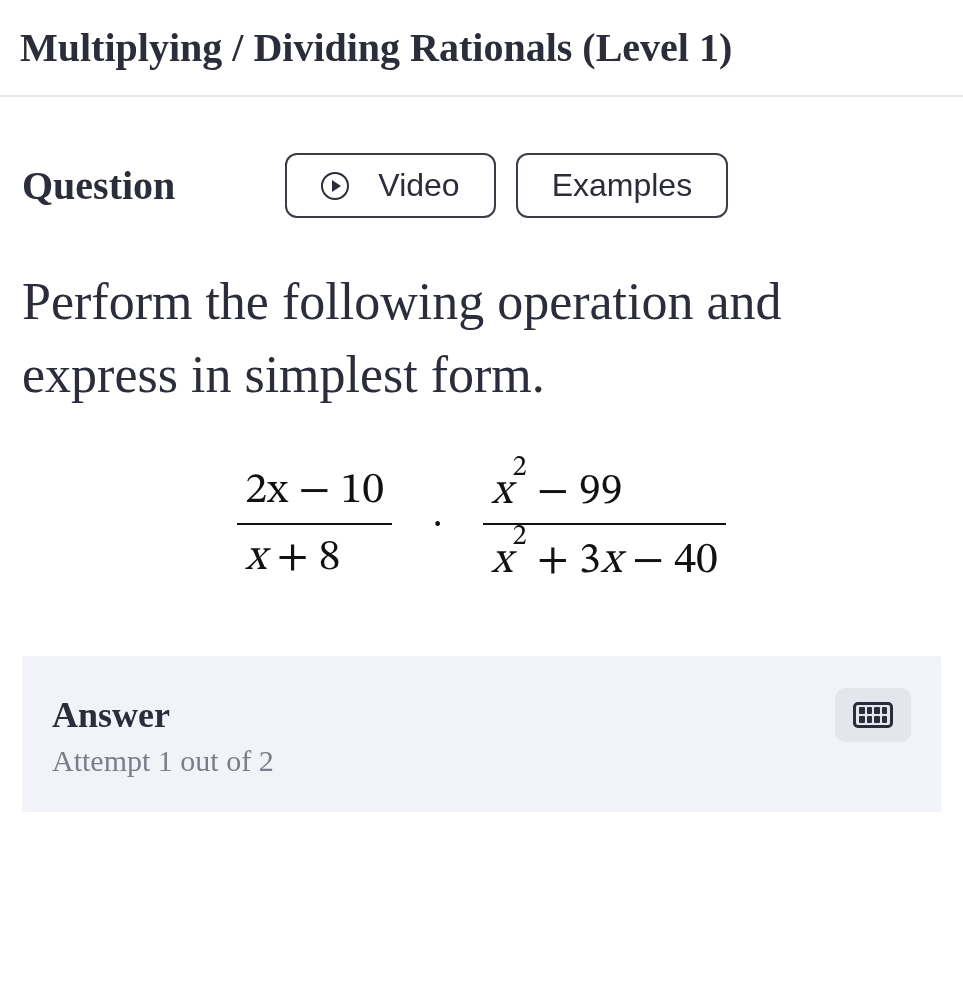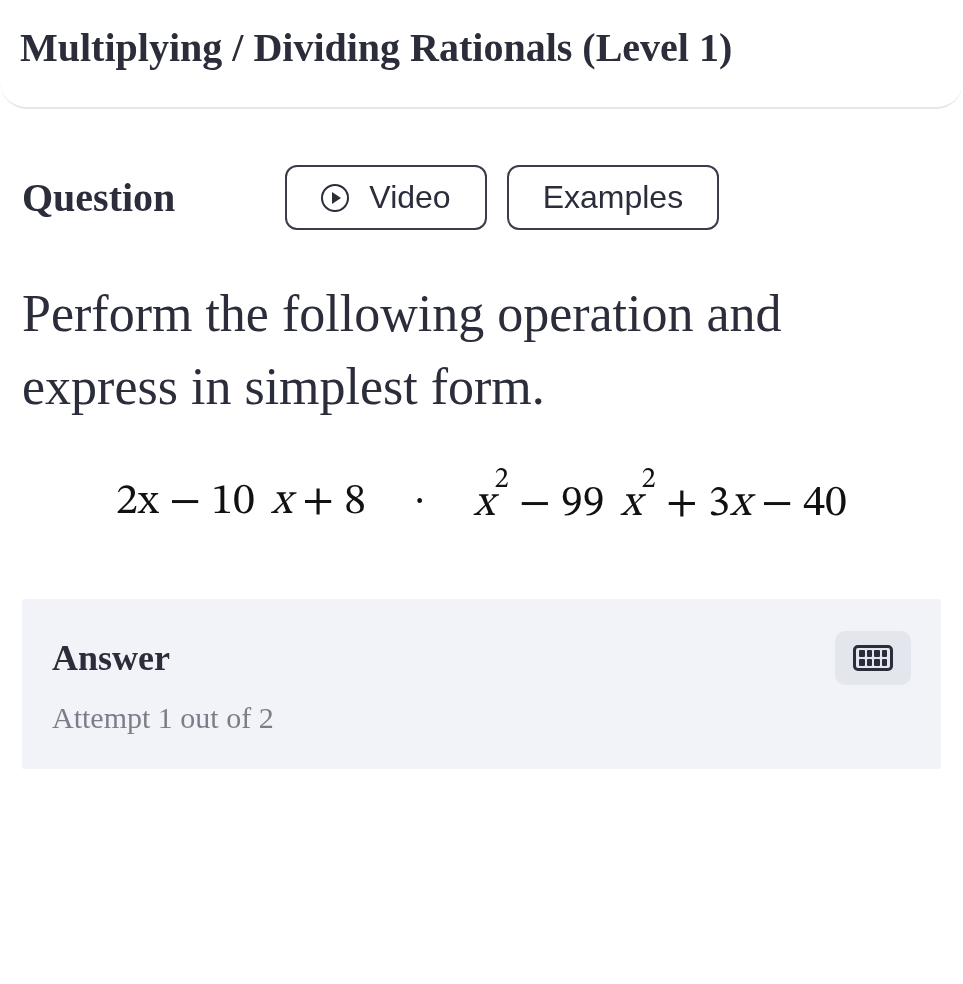--- a/index.html
+++ b/index.html
@@ -4,23 +4,22 @@
 <style>
   * { box-sizing: border-box; }
   body {
     margin: 0;
     font-family: Georgia, 'Times New Roman', serif;
     color: #2b2d3a;
     background: #fff;
     width: 963px;
   }
   .header {
-    padding: 24px 20px 36px 20px;
+    padding: 24px 20px 24px 20px;
     border-bottom: 2px solid #e5e7eb;
-    border-radius: 27px;
   }
   .title {
     font-size: 40px;
     font-weight: 700;
     color: #2b2e3a;
   }
   .qrow {
     display: flex;
     align-items: center;
     gap: 20px;
@@ -29,21 +28,21 @@
   }
   .qlabel {
     font-size: 40px;
     font-weight: 700;
     margin-right: 90px;
   }
   .btn {
     display: inline-flex;
     align-items: center;
     justify-content: center;
-    gap: 20px;
+    gap: 29px;
     border: 2px solid #3a3c49;
     border-radius: 12px;
     padding: 12px 34px;
     font-size: 32px;
     font-family: 'Helvetica Neue', Arial, sans-serif;
     background: #fff;
     cursor: pointer;
     color: #2b2d3a;
   }
   .play-icon-wrap {
@@ -74,21 +73,22 @@
     display: flex;
     align-items: center;
     justify-content: center;
     font-family: 'STIX Two Math', 'Cambria Math', 'Times New Roman', serif;
     font-size: 44px;
     color: #111;
     gap: 40px;
   }
   .frac {
     display: inline-flex;
-    align-items: center;
+    flex-direction: column;
+    align-items: flex-start;
     line-height: 1.1;
   }
   .frac .num, .frac .den {
     padding: 4px 8px;
     white-space: nowrap;
   }
   .frac .bar {
     border-top: 2.5px solid #111;
     align-self: stretch;
     margin: 4px 0;
@@ -110,21 +110,21 @@
   }
   .answer-label {
     font-size: 36px;
     font-weight: 700;
     color: #2b2e3a;
   }
   .attempt {
     font-family: Georgia, serif;
     font-size: 30px;
     color: #7a7e8a;
-    margin-top: 16px;
+    margin-top: 2px;
   }
   .kbd-btn {
     background: #e3e6ed;
     border-radius: 10px;
     padding: 14px 18px;
     cursor: pointer;
     display: inline-flex;
     align-items: center;
     justify-content: center;
   }

